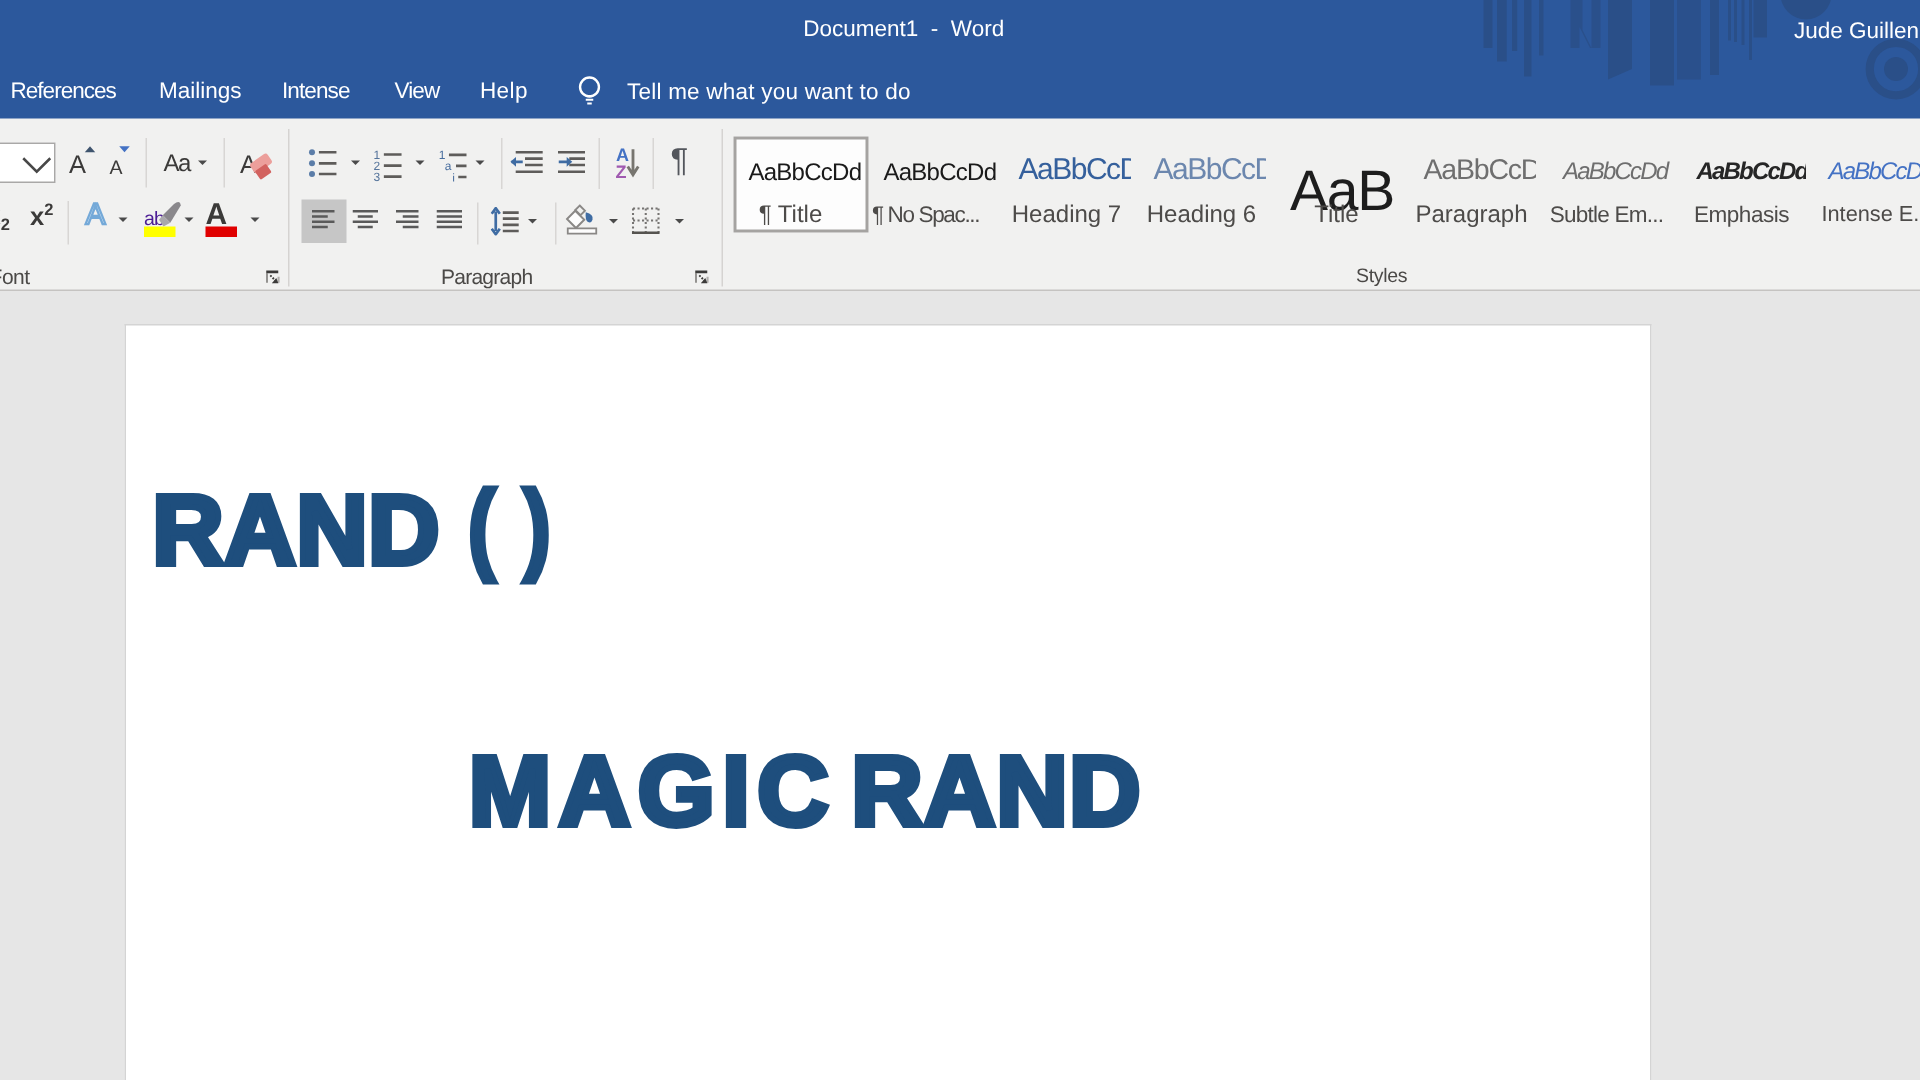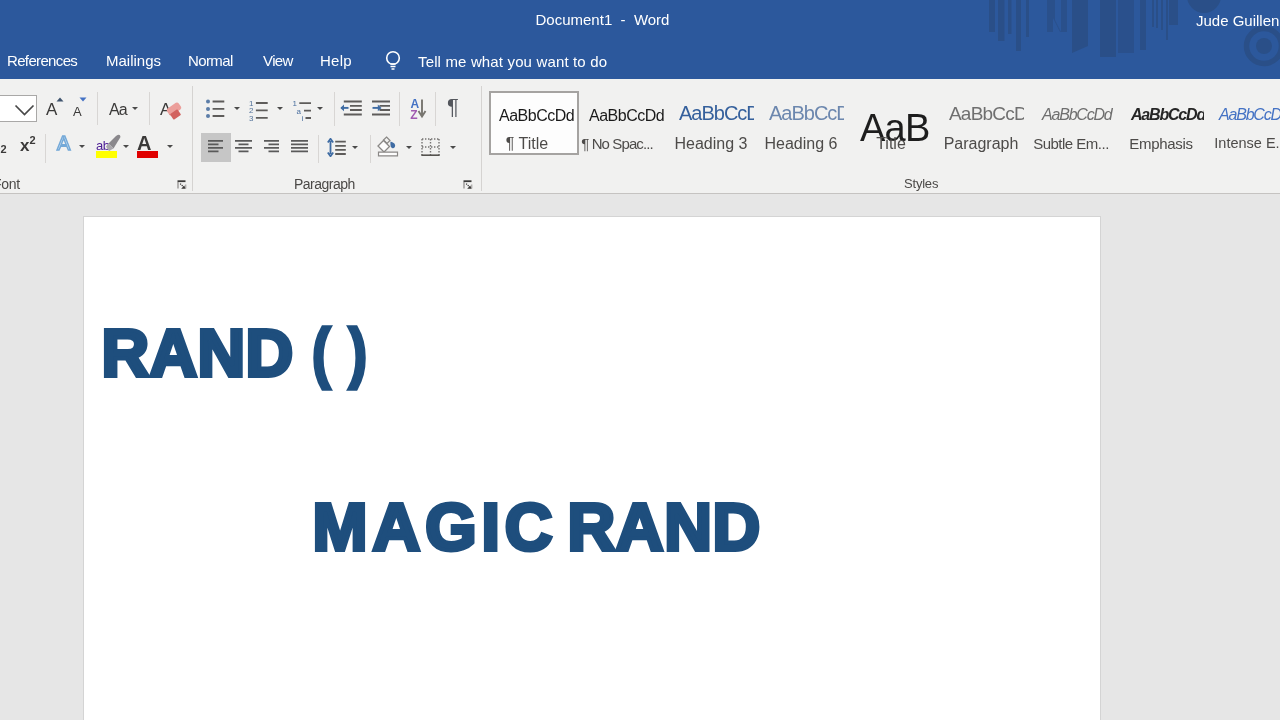--- a/index.html
+++ b/index.html
@@ -57,21 +57,21 @@
       <rect x="189" y="0" width="9" height="25"></rect>
       <circle cx="224" cy="-4" r="17"></circle>
       <circle cx="284" cy="46" r="17.5" fill="none" stroke="#2a4f88" stroke-width="5.5"></circle>
       <circle cx="284" cy="46" r="8"></circle>
     </g>
   </svg>
   <div id="doctitle">Document1&nbsp; - &nbsp;Word</div>
   <div id="username">Jude Guillen</div>
   <div class="tab" style="left:7px;letter-spacing:-0.65px">References</div>
   <div class="tab" style="left:106px">Mailings</div>
-  <div class="tab" style="left:188px;letter-spacing:-0.6px">Normal</div>
+  <div class="tab" style="left:188px;letter-spacing:-0.6px">Intense</div>
   <div class="tab" style="left:263px;letter-spacing:-0.6px">View</div>
   <div class="tab" style="left:320px;letter-spacing:0.25px">Help</div>
   <svg class="abs" style="left:385px;top:50px" width="16" height="23" viewBox="0 0 16 23">
     <circle cx="8" cy="8" r="6.3" fill="none" stroke="#ffffff" stroke-width="1.6"></circle>
     <path d="M5.5 14 h5 M5.5 16.5 h5 M6.5 19 h3" stroke="#ffffff" stroke-width="1.4" fill="none"></path>
   </svg>
   <div id="tellme">Tell me what you want to do</div>
 </div>
 
 <div id="ribbon">
@@ -229,21 +229,21 @@
   <div class="styitem" style="left:491px">
     <div class="styprev" style="top:14.5px;font-size:16px;letter-spacing:-0.5px;color:#1a1a1a;text-align:left;padding-left:8px">AaBbCcDd</div>
     <div class="stylabel" style="text-indent:-8px">¶ Title</div>
   </div>
   <div class="styitem" style="left:581px">
     <div class="styprev" style="top:14.5px;font-size:16px;letter-spacing:-0.5px;color:#1a1a1a;text-align:left;padding-left:8px">AaBbCcDd</div>
     <div class="stylabel" style="font-size:15px;letter-spacing:-0.9px;text-indent:-8px">¶ No Spac...</div>
   </div>
   <div class="styitem" style="left:671px">
     <div class="styprev" style="top:10px;font-size:20px;letter-spacing:-1px;color:#35609c;text-align:left;padding-left:8px">AaBbCcDd</div>
-    <div class="stylabel">Heading 3</div>
+    <div class="stylabel">Heading 7</div>
   </div>
   <div class="styitem" style="left:761px">
     <div class="styprev" style="top:10px;font-size:20px;letter-spacing:-1px;color:#6c87ae;text-align:left;padding-left:8px">AaBbCcDd</div>
     <div class="stylabel">Heading 6</div>
   </div>
   <div class="styitem" style="left:851px">
     <div class="styprev" style="top:16px;font-size:38px;letter-spacing:-0.8px;color:#1d1d1d;text-align:left;padding-left:9px">AaB</div>
     <div class="stylabel">Title</div>
   </div>
   <div class="styitem" style="left:941px">

